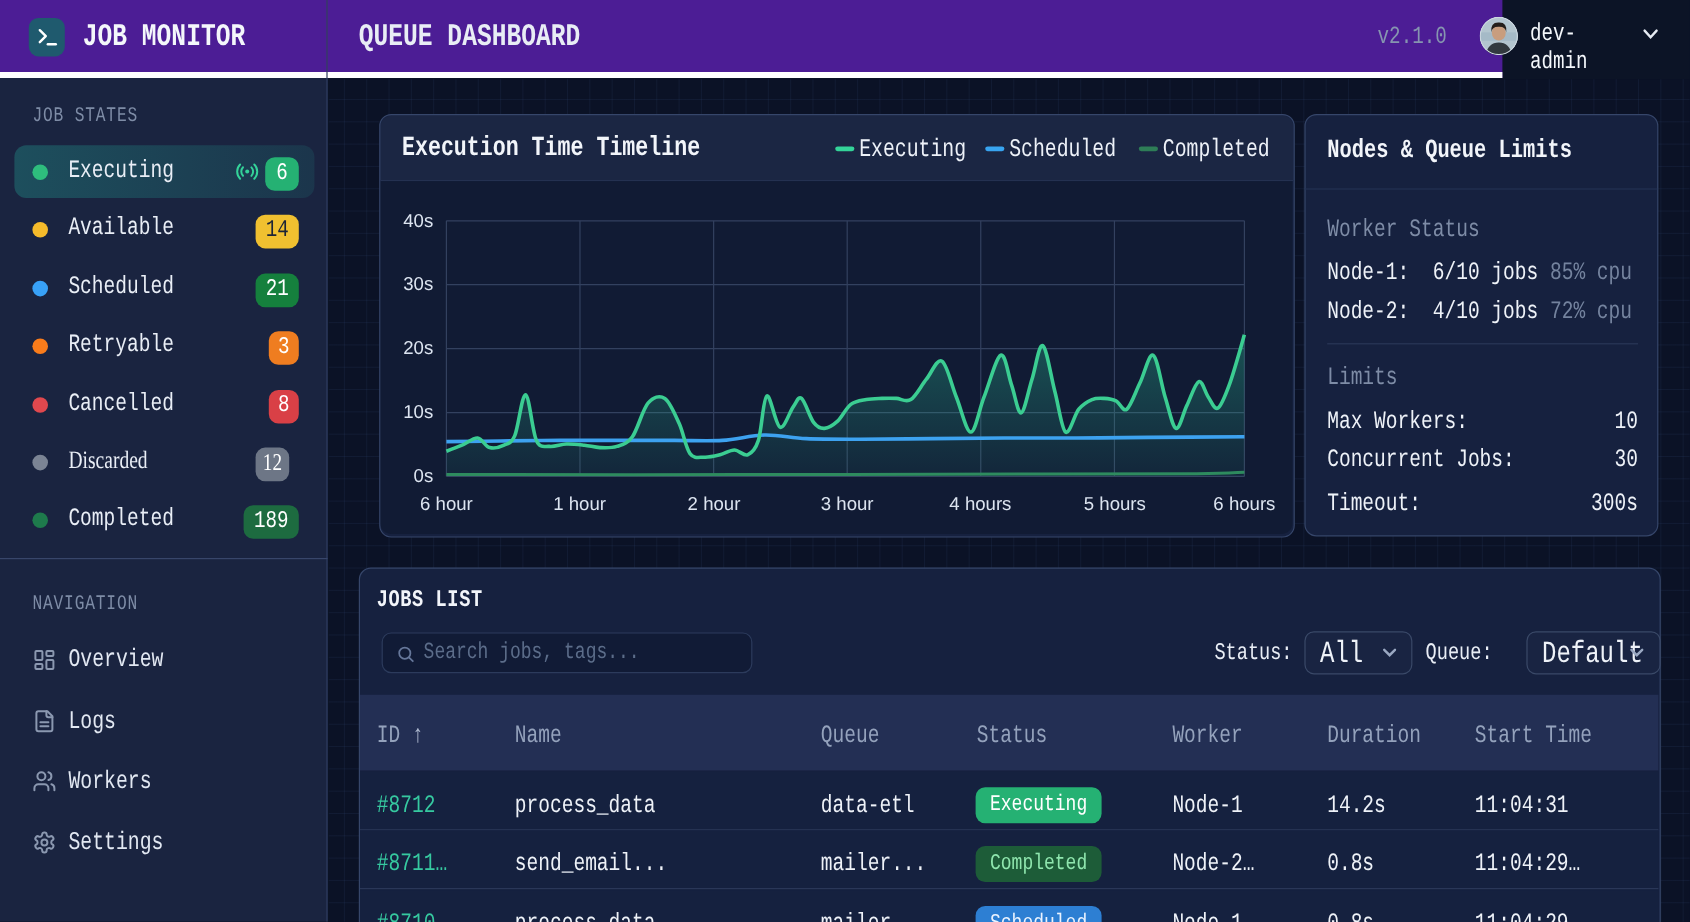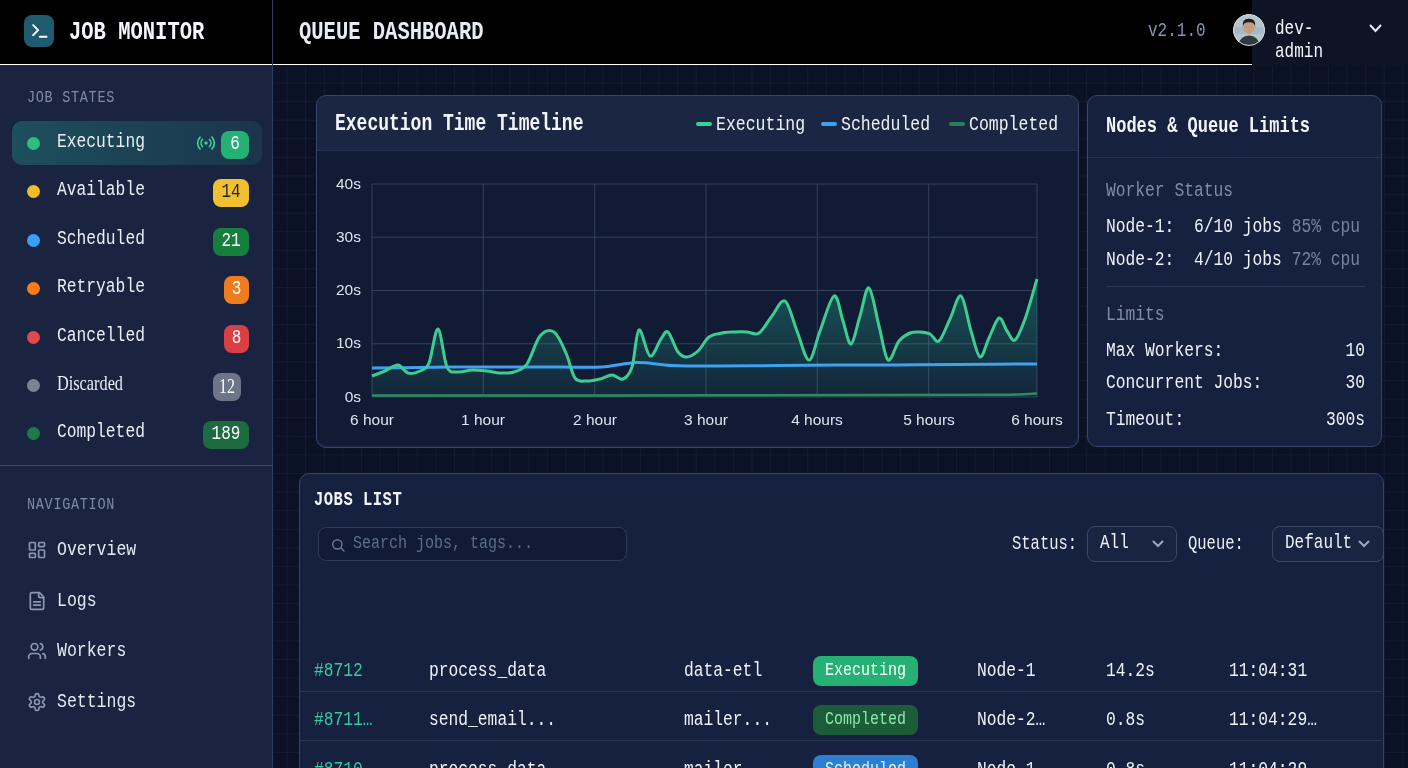--- a/index.html
+++ b/index.html
@@ -1,19 +1,19 @@
 <!DOCTYPE html>
 <html><head>
 <meta charset="utf-8">
 <style>
 * { margin:0; padding:0; box-sizing:border-box; }
 html,body { width:1408px; height:768px; overflow:hidden; background:#0c1426; font-family:"Liberation Mono", monospace; color:#eef2f8; }
 
 
-#topbar { position:absolute; left:0; top:0; width:1252px; height:65px; background:#000000; border-bottom:1px solid #ffffff; }
+#topbar { position:absolute; left:0; top:0; width:1252px; height:65px; background:#4c1d95; border-bottom:5px solid #ffffff; }
 #brand { position:absolute; left:0; top:0; width:273px; height:65px; border-right:1px solid #32405f; }
 #brandicon { position:absolute; left:24px; top:15px; width:30px; height:32px; background:#1f5a6e; border-radius:8px; }
 #brandicon svg { position:absolute; left:5px; top:6px; }
 #brandtitle { position:absolute; left:69px; top:20px; font-size:20.5px; font-weight:bold; letter-spacing:0px; color:#f4f7fb; }
 #pagetitle { position:absolute; left:299px; top:20px; font-size:20.5px; font-weight:bold; color:#e8edf5; }
 #version { position:absolute; left:1148px; top:22px; font-size:16px; color:#8695b0; }
 #avatar { position:absolute; left:1233px; top:14px; width:32px; height:32px; border-radius:50%; overflow:hidden; }
 #username { position:absolute; left:1275px; top:22px; font-size:16px; color:#f4f7fb; }
 #uchev { position:absolute; left:1369px; top:24px; }
 
@@ -52,21 +52,21 @@
 .gray2 { color:#74839e; }
 .rt { position:absolute; right:0; top:0; }
 
 
 #jobscard { left:25px; top:407px; width:1085px; height:380px; }
 #jobstitle { position:absolute; left:14px; top:17px; font-size:15.5px; font-weight:bold; letter-spacing:0.5px; color:#f2f5fa; }
 #search { position:absolute; left:18px; top:53px; width:309px; height:34px; border:1px solid #2c3b5c; border-radius:8px; background:rgba(10,18,36,0.35); }
 #search .ph { position:absolute; left:34px; top:7px; font-size:15px; color:#5c6d8a; }
 #search svg { position:absolute; left:11px; top:9px; color:#66779a; }
 .filtlbl { position:absolute; top:61px; font-size:15.5px; color:#e9eef6; }
-.selbox { position:absolute; top:52px; height:36px; border:1px solid #3a4968; border-radius:8px; font-size:16px; color:#eef2f8; background:rgba(255,255,255,0.015); }
+.selbox { position:absolute; top:52px; height:36px; border:1px solid #3a4968; border-radius:8px; font-size:20px; color:#eef2f8; background:rgba(255,255,255,0.015); }
 .selbox .st { position:absolute; top:7px; left:12px; }
 .selbox svg { position:absolute; top:13px; }
 
 #thead { position:absolute; left:0; top:105px; width:1082px; height:63px; background:#232f54; }
 .th { position:absolute; font-size:16.3px; color:#94a2bc; top:24px; }
 .trow { position:absolute; left:0; width:1082px; height:49px; border-bottom:1px solid #2a3758; background:#15213f; }
 .td { position:absolute; top:18px; font-size:16.3px; color:#eef2f8; }
 .tid { color:#36c9a0; }
 .tbadge { position:absolute; top:13px; height:30px; border-radius:8px; font-size:15px; line-height:30px; padding:0 12px; }
 .b-exec { background:#25b173; color:#fff; }
@@ -274,20 +274,29 @@
         </svg>
       </div>
     <div class="filtlbl" style="left:888px;">Queue:</div>
     <div class="selbox" style="left:972px; width:112px;">
         <span class="st">Default</span>
         <svg style="left:85px;" width="12" height="8" viewBox="0 0 12 8" fill="none" stroke="#9aa8c2" stroke-width="2" stroke-linecap="round">
           <polyline points="1.5,1.5 6,6 10.5,1.5"></polyline>
         </svg>
       </div>
 
+    <div id="thead">
+      <div class="th" style="left:14px;">ID <span style="color:#aeb9cf;">↑</span></div>
+      <div class="th" style="left:129px;">Name</div>
+      <div class="th" style="left:384px;">Queue</div>
+      <div class="th" style="left:514px;">Status</div>
+      <div class="th" style="left:677px;">Worker</div>
+      <div class="th" style="left:806px;">Duration</div>
+      <div class="th" style="left:929px;">Start Time</div>
+    </div>
     <div class="trow" style="top:169px;">
       <div class="td tid" style="left:14px;">#8712</div>
       <div class="td" style="left:129px;">process_data</div>
       <div class="td" style="left:384px;">data-etl</div>
       <div class="tbadge b-exec" style="left:513px;"><i>Executing</i></div>
       <div class="td" style="left:677px;">Node-1</div>
       <div class="td" style="left:806px;">14.2s</div>
       <div class="td" style="left:929px;">11:04:31</div>
     </div>
     <div class="trow" style="top:218px;">

